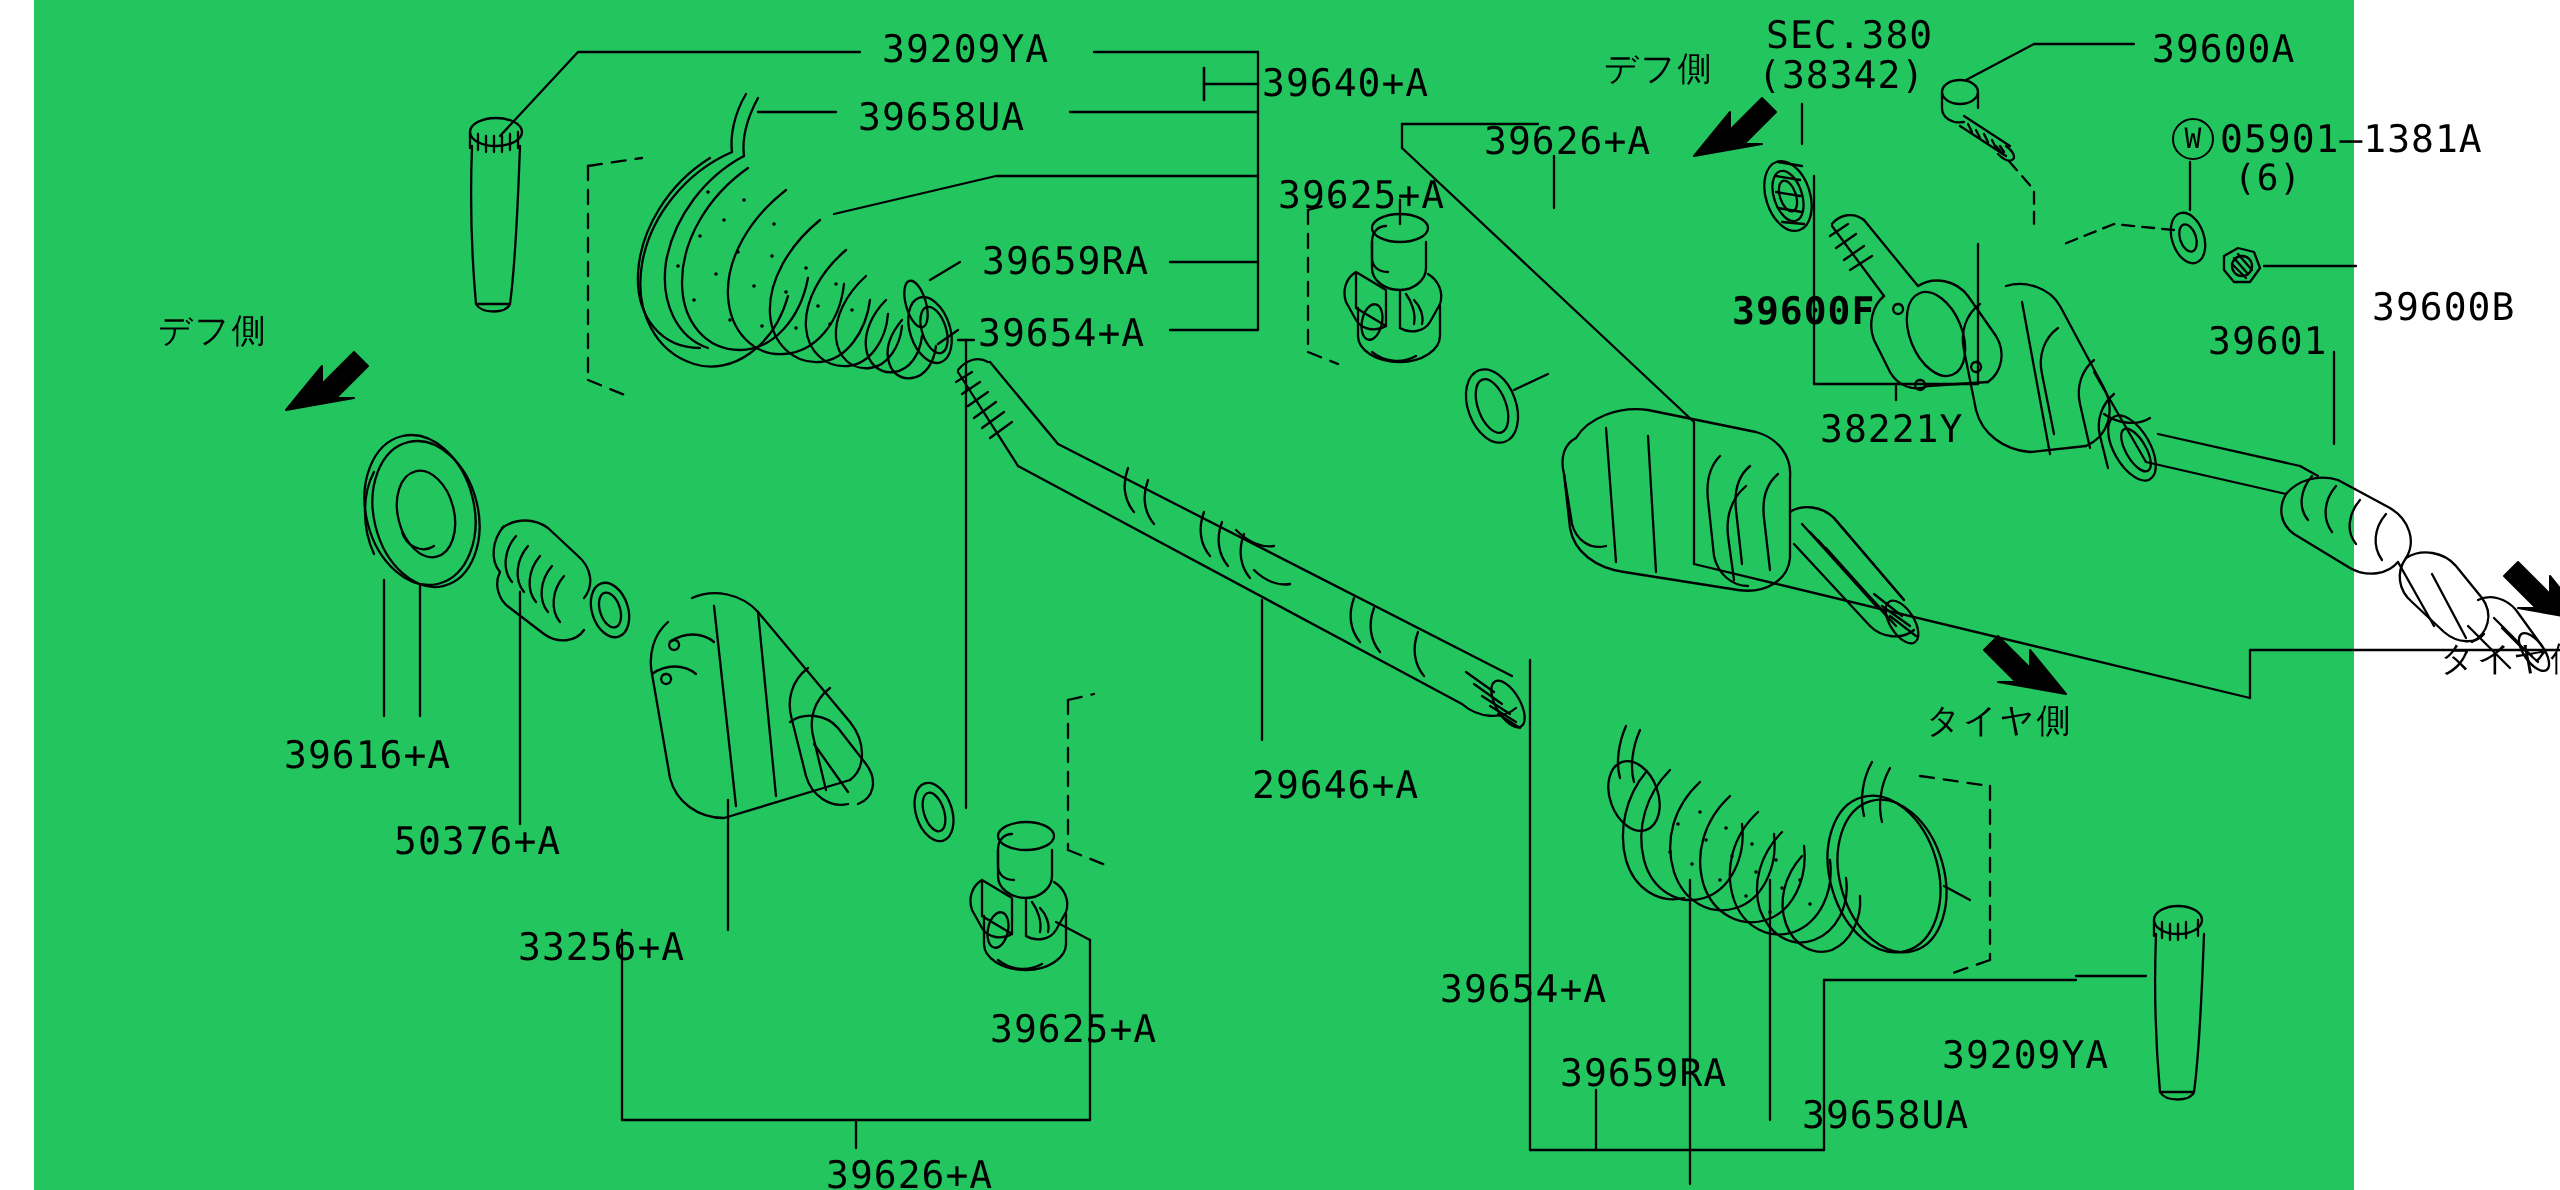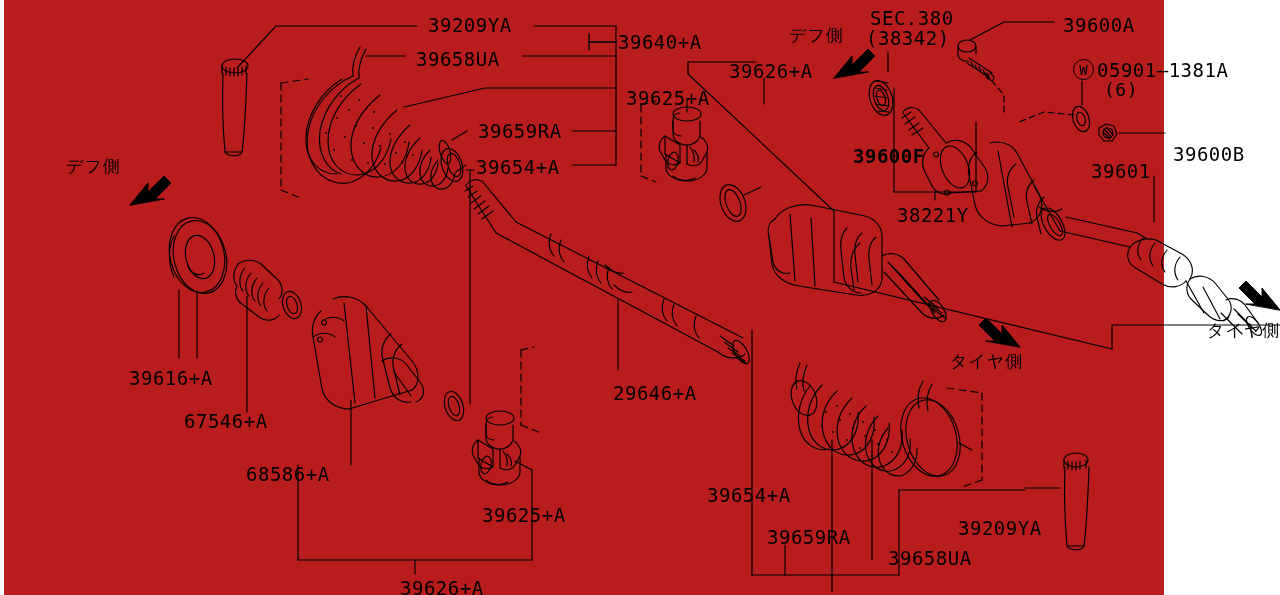--- a/index.html
+++ b/index.html
@@ -1,21 +1,21 @@
 <!DOCTYPE html>
 <html><head>
 <meta charset="utf-8">
 <title>Parts Diagram</title>
 <style>
   html,body{margin:0;padding:0;background:#ffffff;}
   body{
     font-family:"DejaVu Sans Mono","Liberation Mono",monospace;
     width:1280px;height:595px;overflow:hidden;position:relative;
   }
-  #stage{position:absolute;left:4px;top:0;width:1160px;height:595px;background:#b91c1c;}
+  #stage{position:absolute;left:17px;top:0;width:1160px;height:595px;background:#22c55e;}
   #svgroot{position:absolute;left:0;top:0;width:1280px;height:595px;}
   .lbl{
     position:absolute;
     font-family:"DejaVu Sans Mono","Liberation Mono",monospace;
     font-size:19px;
     letter-spacing:0.5px;
     color:#000;
     white-space:nowrap;
     line-height:20px;
   }
@@ -478,22 +478,22 @@
 <div class="lbl" style="left:866px;top:8px;">SEC.380</div>
 <div class="lbl" style="left:862px;top:28px;">(38342)</div>
 <div class="lbl" style="left:1059px;top:15px;">39600A</div>
 <div class="lbl" style="left:1093px;top:60px;">05901–1381A</div>
 <div class="lbl sm" style="left:1100px;top:80px;">(6)</div>
 <div class="lbl" style="left:1169px;top:144px;">39600B</div>
 <div class="lbl" style="left:849px;top:146px;font-weight:bold;">39600F</div>
 <div class="lbl" style="left:893px;top:205px;">38221Y</div>
 <div class="lbl" style="left:1087px;top:161px;">39601</div>
 <div class="lbl" style="left:125px;top:368px;">39616+A</div>
-<div class="lbl" style="left:180px;top:411px;">67546+A</div>
-<div class="lbl" style="left:242px;top:464px;">68586+A</div>
+<div class="lbl" style="left:180px;top:411px;">50376+A</div>
+<div class="lbl" style="left:242px;top:464px;">33256+A</div>
 <div class="lbl" style="left:478px;top:505px;">39625+A</div>
 <div class="lbl" style="left:609px;top:383px;">29646+A</div>
 <div class="lbl" style="left:396px;top:578px;">39626+A</div>
 <div class="lbl" style="left:703px;top:485px;">39654+A</div>
 <div class="lbl" style="left:763px;top:527px;">39659RA</div>
 <div class="lbl" style="left:884px;top:548px;">39658UA</div>
 <div class="lbl" style="left:954px;top:518px;">39209YA</div>
 
 <div class="lbl jp" style="left:62px;top:158px;">デフ側</div>
 <div class="lbl jp" style="left:785px;top:27px;">デフ側</div>

